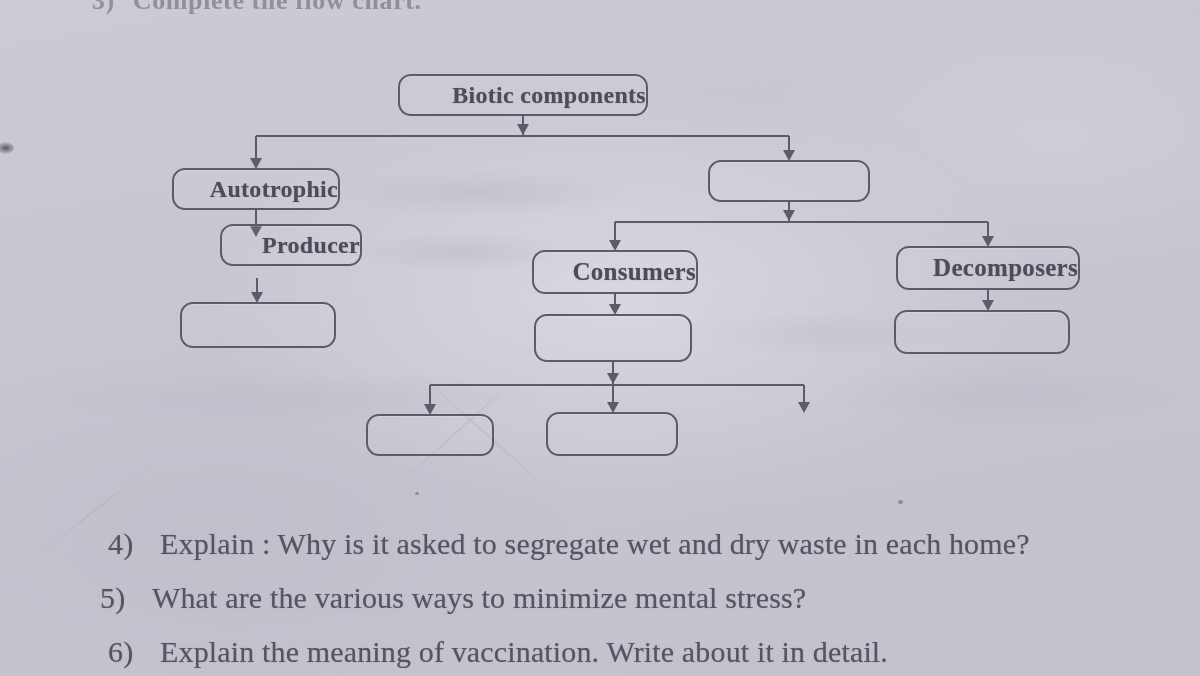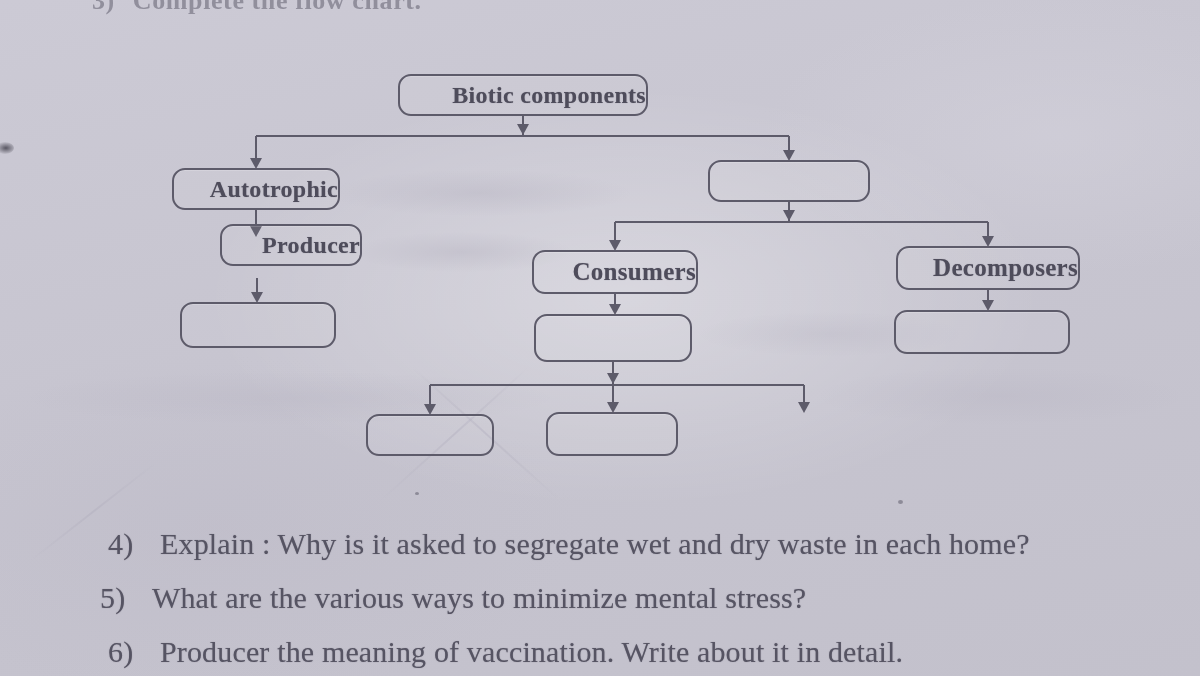--- a/index.html
+++ b/index.html
@@ -208,16 +208,16 @@
       <div class="node empty" style="left: 546px; top: 412px; width: 132px; height: 44px;"></div>
     </div>
 
   <div class="q q-4">
     <span class="qnum">4)</span><span>Explain : Why is it asked to segregate wet and dry waste in each home?</span>
   </div>
   <div class="q q-5">
     <span class="qnum">5)</span><span>What are the various ways to minimize mental stress?</span>
   </div>
   <div class="q q-6">
-    <span class="qnum">6)</span><span>Producer the meaning of vaccination. Write about it in detail.</span>
+    <span class="qnum">6)</span><span>Explain the meaning of vaccination. Write about it in detail.</span>
   </div>
 
 </div>
 
 </body></html>

